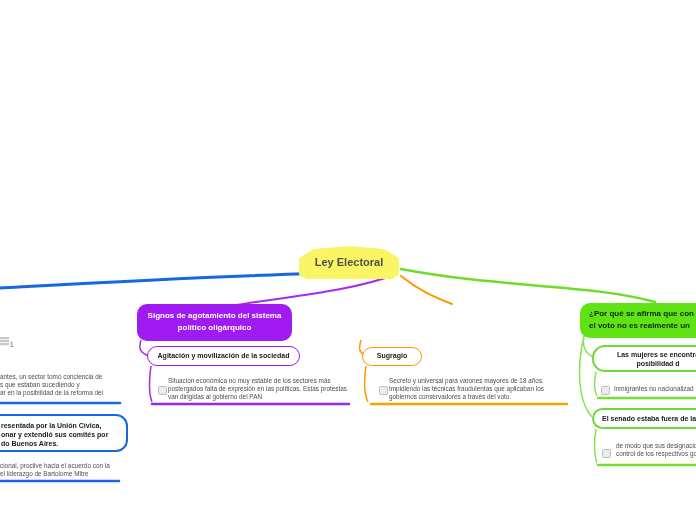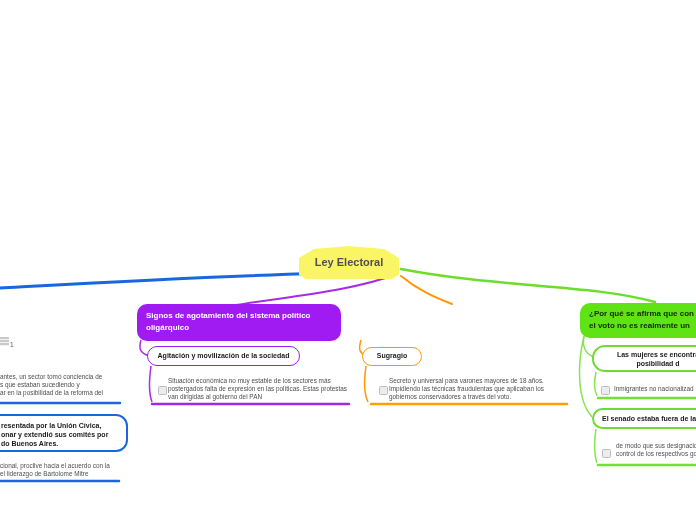--- a/index.html
+++ b/index.html
@@ -9,21 +9,21 @@
   .node{position:absolute;z-index:2;box-sizing:border-box;}
 
   
   .central{left:299px;top:246px;width:100px;height:33px;background:#F9F565;
            clip-path:polygon(7% 100%,0 86%,0 36%,15% 9%,50% 0,85% 9%,100% 36%,100% 86%,93% 100%);
            text-align:center;}
   .central span{display:block;padding-top:10px;font-size:11px;font-weight:bold;color:#534F4B;}
 
   
   .topic{border-radius:10px;font-size:8px;font-weight:bold;line-height:12px;padding:6px 9px;}
-  .topic-purple{left:137px;top:304px;width:204px;height:37px;background:#A01BF2;color:#ffffff;}
+  .topic-purple{left:137px;top:304px;width:155px;height:37px;background:#A01BF2;color:#ffffff;text-align:center;}
   .topic-orange{left:357px;top:304px;width:192px;height:37px;background:#FF9800;color:#30260a;}
   .topic-green{left:580px;top:303px;width:150px;height:35px;background:#5FE314;color:#14280a;
                padding:5px 0 0 9px;}
   .topic-green span{display:block;white-space:nowrap;line-height:12px;}
 
   
   .pill{background:#ffffff;font-size:7px;font-weight:bold;color:#1a1a1a;text-align:center;}
   .pill-agitacion{left:147px;top:346px;width:153px;height:20px;border:1.5px solid #A01BF2;
                   border-radius:11px;line-height:17px;}
   .pill-sugragio{left:362px;top:347px;width:60px;height:19px;border:1.5px solid #FF9800;

